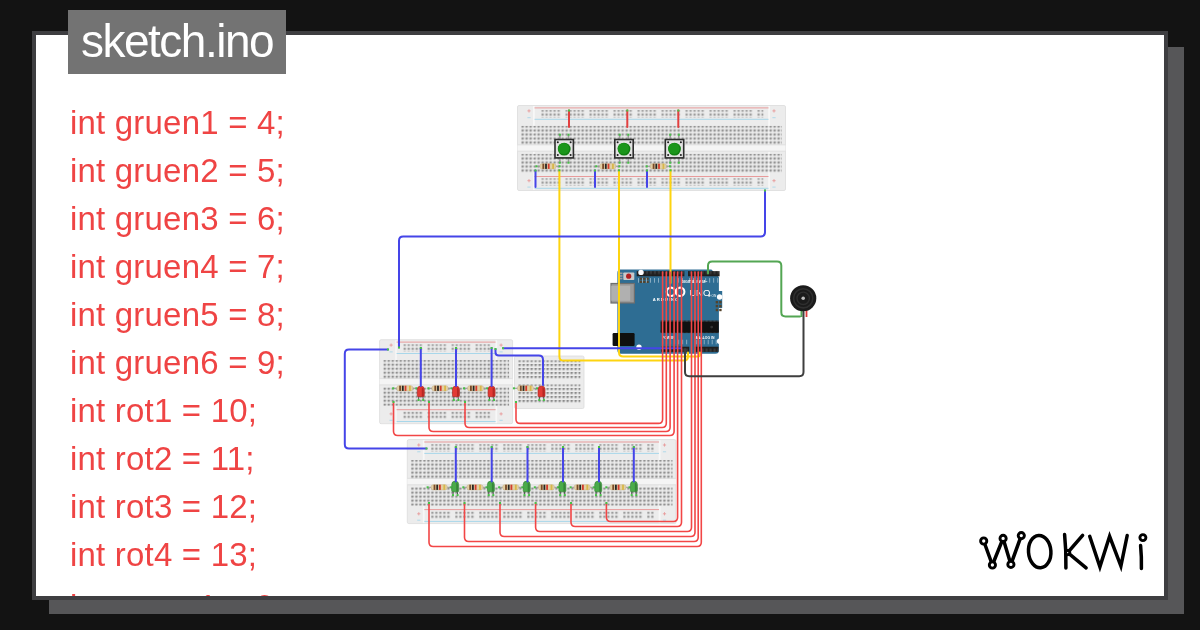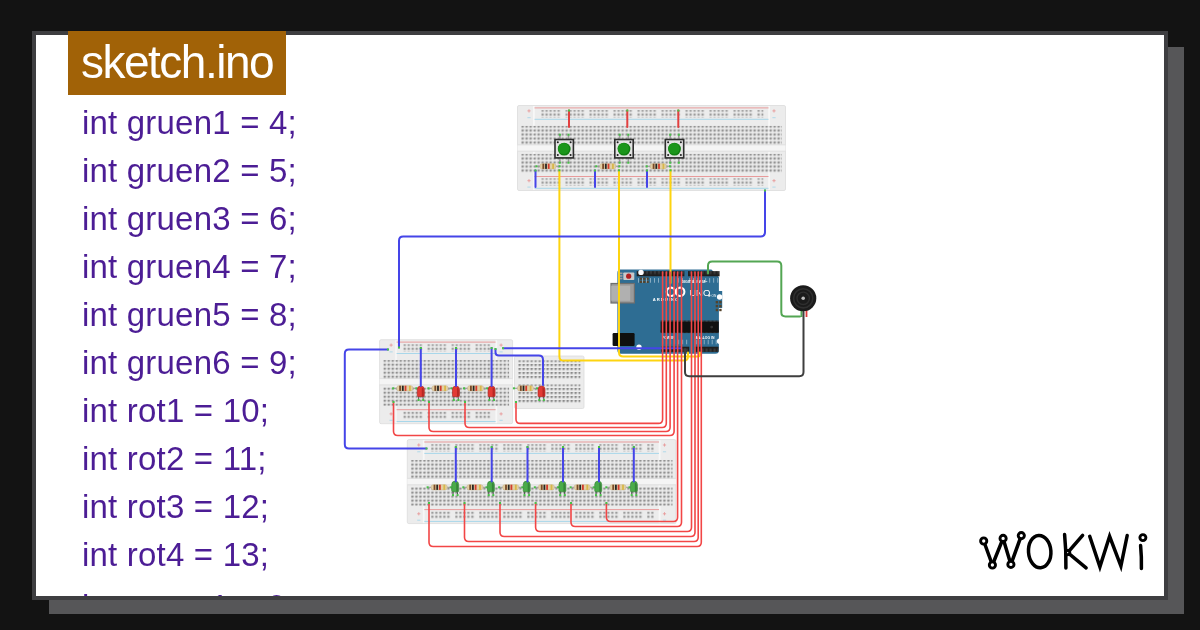--- a/index.html
+++ b/index.html
@@ -1,19 +1,19 @@
 <!DOCTYPE html>
 <html><head><meta charset="utf-8">
 <style>
 html,body{margin:0;padding:0;}
 body{width:1200px;height:630px;background:#131313;position:relative;overflow:hidden;font-family:"Liberation Sans",sans-serif;}
 .shadow{position:absolute;left:49px;top:47px;width:1135px;height:567px;background:#565658;}
 .page{position:absolute;left:32px;top:31px;width:1128px;height:561px;background:#ffffff;border:4px solid #3e3e41;overflow:hidden;}
-.code{position:absolute;left:34px;top:64px;font-size:33px;letter-spacing:0.2px;line-height:48px;color:#4c1d95;white-space:pre;margin-left:12px;}
-.tab{position:absolute;left:68px;top:10px;width:218px;height:64px;background:#a16207;color:#ffffff;font-size:46px;letter-spacing:-1.5px;line-height:63px;padding-left:13px;box-sizing:border-box;margin-top:21px;}
+.code{position:absolute;left:34px;top:64px;font-size:33px;letter-spacing:0.2px;line-height:48px;color:#ef4444;white-space:pre;}
+.tab{position:absolute;left:68px;top:10px;width:218px;height:64px;background:#737373;color:#ffffff;font-size:46px;letter-spacing:-1.5px;line-height:63px;padding-left:13px;box-sizing:border-box;}
 </style></head>
 <body>
 
 <div class="shadow"></div>
 
 <div class="page">
 
 <div class="code">int gruen1 = 4;<br>int gruen2 = 5;<br>int gruen3 = 6;<br>int gruen4 = 7;<br>int gruen5 = 8;<br>int gruen6 = 9;<br>int rot1 = 10;<br>int rot2 = 11;<br>int rot3 = 12;<br>int rot4 = 13;<br><span style="position:relative;top:4px">int taster1 = 2;</span></div>
 </div>
 

